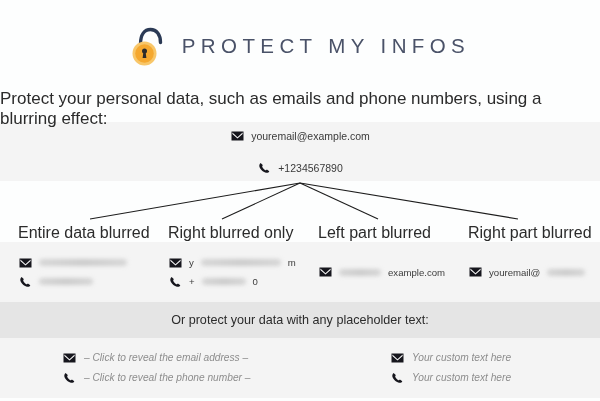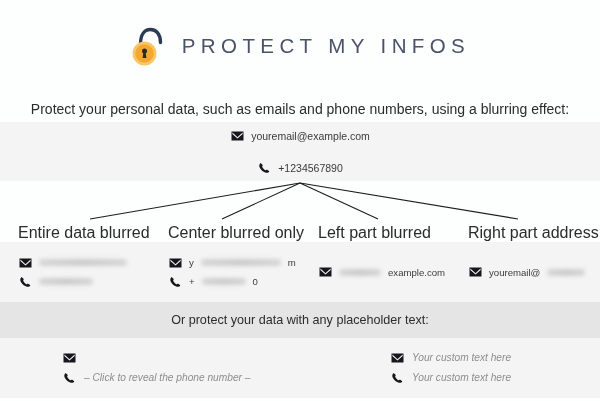--- a/index.html
+++ b/index.html
@@ -46,21 +46,21 @@
   }
 
   
   .band-gray { background: #f4f4f4; }
 
   .intro-line {
     height: 26px;
     display: flex;
     align-items: center;
     justify-content: center;
-    font-size: 14px;
+    font-size: 17px;
     color: #2b2b2b;
     background: #fdfefe;
   }
 
   
   .sample-band {
     height: 59px;
     display: flex;
     flex-direction: column;
     align-items: center;
@@ -246,27 +246,27 @@
       <line x1="300" y1="2" x2="518" y2="38"></line>
     </g>
   </svg>
 </div>
 
 <div class="col-headers">
   <div class="col">
     <span class="col-title">Entire data blurred</span>
   </div>
   <div class="col">
-    <span class="col-title">Center blurred only</span>
+    <span class="col-title">Right blurred only</span>
   </div>
   <div class="col">
     <span class="col-title">Left part blurred</span>
   </div>
   <div class="col">
-    <span class="col-title">Right part address</span>
+    <span class="col-title">Right part blurred</span>
   </div>
 </div>
 
 <div class="data-band band-gray">
 
   <div class="data-col">
     <div class="data-row">
       <span class="ico">
         <svg width="13" height="10" viewBox="0 0 13 10">
             <rect x="0.5" y="0.5" width="12" height="9" fill="#16161d"></rect>
@@ -348,20 +348,21 @@
 <div class="placeholder-band band-gray">
 
   <div class="ph-col left">
     <div class="ph-row">
       <span class="ico">
         <svg width="13" height="10" viewBox="0 0 13 10">
             <rect x="0.5" y="0.5" width="12" height="9" fill="#16161d"></rect>
             <path d="M1.4 1.6 L6.5 6.2 L11.6 1.6 L11.6 3.1 L6.5 7.6 L1.4 3.1 Z" fill="#ffffff"></path>
           </svg>
       </span>
+      <span class="ph-text">– Click to reveal the email address –</span>
     </div>
     <div class="ph-row">
       <span class="ico">
         <svg width="13" height="12" viewBox="0 0 13 12">
             <path d="M2.6 1.1 C1.2 2.3 0.8 4.1 1.9 6.1 C3.1 8.3 5.4 10.1 7.9 10.7 C9.6 11.1 10.8 10.4 11.3 9.2 L8.9 7.6 C8.3 8.3 7.6 8.4 6.9 7.9 C5.7 7.1 4.7 5.9 4.3 4.7 C4.1 4.0 4.3 3.5 5.0 3.2 Z" fill="#16161d"></path>
           </svg>
       </span>
       <span class="ph-text">– Click to reveal the phone number –</span>
     </div>
   </div>

